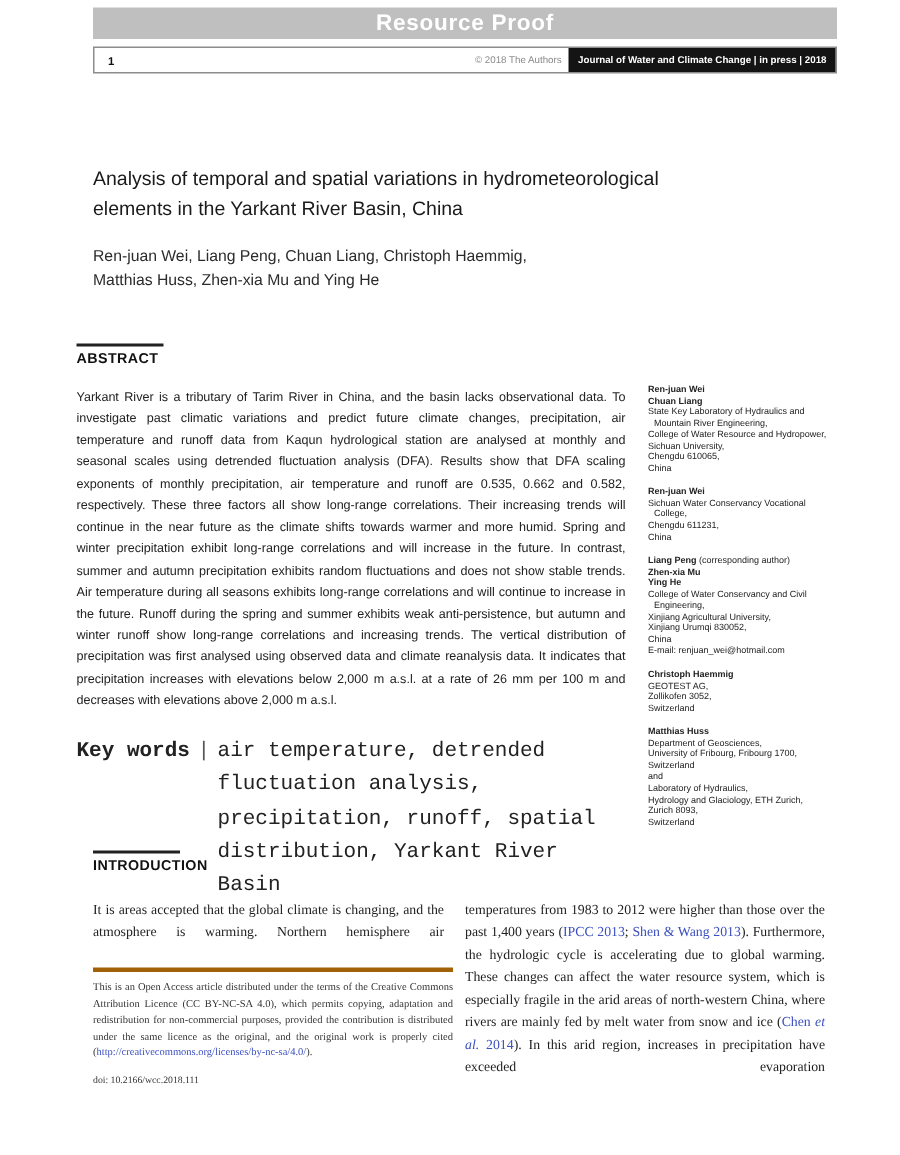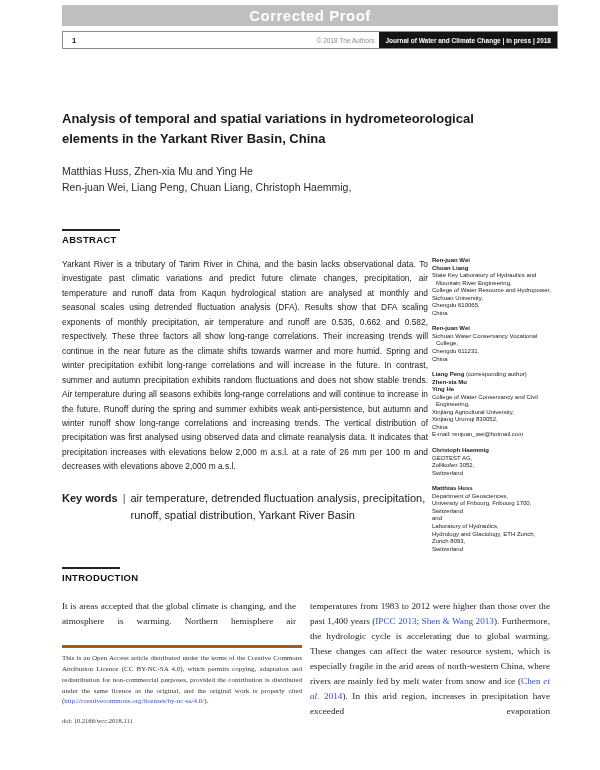--- a/index.html
+++ b/index.html
@@ -13,32 +13,32 @@
   
   .headerbar{position:absolute;left:62px;top:31px;width:494px;height:16px;border:1px solid #8c8c8c;
              display:flex;align-items:center;background:#fff;}
   .pageno{font-weight:bold;font-size:7.5px;padding-left:9px;color:#111;}
   .hspacer{flex:1;}
   .copyright{font-size:6.5px;color:#8a8a8a;padding-right:5px;white-space:nowrap;}
   .badge{background:#141414;color:#fff;font-size:6.5px;font-weight:bold;height:100%;
          display:flex;align-items:center;padding:0 6px;white-space:nowrap;}
 
   
-  .title{position:absolute;left:62px;top:100px;width:420px;font-size:13px;font-weight:bold;
+  .title{position:absolute;left:62px;top:100px;width:420px;font-size:13px;font-weight:normal;
          color:#1a1a1a;line-height:20px;}
   .authors{position:absolute;left:62px;top:163px;width:420px;font-size:10.5px;color:#2b2b2b;line-height:1.55;}
 
   
   .sec-rule{width:58px;border-top:2px solid #222;margin-bottom:3px;}
   .sec-head{font-weight:bold;font-size:9.5px;color:#111;letter-spacing:.3px;}
 
   
-  .abstract-sec{position:absolute;left:62px;top:229px;width:366px;}
+  .abstract-sec{position:absolute;left:51px;top:229px;width:366px;}
   .abstract-body{margin:12px 0 16px 0;font-size:8.4px;line-height:1.72;text-align:justify;color:#222;}
-  .keywords{display:flex;margin-top:6px;font-size:11px;line-height:1.6;color:#222;}
+  .keywords{display:flex;margin-top:6px;font-size:14px;line-height:1.6;color:#222;font-family:Liberation Mono, monospace;}
   .kw-label{font-weight:bold;white-space:nowrap;}
   .kw-bar{margin:0 5px;color:#555;}
   .kw-text{flex:1;}
 
   
   .sidebar{position:absolute;left:432px;top:257px;width:126px;font-size:6px;line-height:1.26;color:#222;}
   .aff-block{margin-bottom:8px;}
   .aff-name{font-weight:bold;}
   .aff-name .normal{font-weight:normal;}
   .aff-line{padding-left:4px;text-indent:-4px;}
@@ -56,34 +56,34 @@
   .doi{position:absolute;left:62px;top:717px;font-family:"Liberation Serif",serif;font-size:6.5px;color:#333;}
 
   .link{color:#3b4fc1;cursor:pointer;}
   .it{font-style:italic;}
 </style>
 </head>
 <body>
 
 <div class="page">
 
-  <div class="banner">Corrected Proof</div>
+  <div class="banner">Resource Proof</div>
 
   <div class="headerbar">
     <span class="pageno">1</span>
     <span class="hspacer"></span>
     <span class="copyright">© 2018 The Authors</span>
     <span class="badge">Journal of Water and Climate Change  |  in press  |  2018</span>
   </div>
 
   <h1 class="title">Analysis of temporal and spatial variations in hydrometeorological elements in the Yarkant River Basin, China</h1>
 
   <div class="authors">
+    <div>Ren-juan Wei, Liang Peng, Chuan Liang, Christoph Haemmig,</div>
     <div>Matthias Huss, Zhen-xia Mu and Ying He</div>
-    <div>Ren-juan Wei, Liang Peng, Chuan Liang, Christoph Haemmig,</div>
   </div>
 
   <div class="abstract-sec">
     <div class="sec-rule"></div>
     <div class="sec-head">ABSTRACT</div>
     <p class="abstract-body">Yarkant River is a tributary of Tarim River in China, and the basin lacks observational data. To investigate past climatic variations and predict future climate changes, precipitation, air temperature and runoff data from Kaqun hydrological station are analysed at monthly and seasonal scales using detrended fluctuation analysis (DFA). Results show that DFA scaling exponents of monthly precipitation, air temperature and runoff are 0.535, 0.662 and 0.582, respectively. These three factors all show long-range correlations. Their increasing trends will continue in the near future as the climate shifts towards warmer and more humid. Spring and winter precipitation exhibit long-range correlations and will increase in the future. In contrast, summer and autumn precipitation exhibits random fluctuations and does not show stable trends. Air temperature during all seasons exhibits long-range correlations and will continue to increase in the future. Runoff during the spring and summer exhibits weak anti-persistence, but autumn and winter runoff show long-range correlations and increasing trends. The vertical distribution of precipitation was first analysed using observed data and climate reanalysis data. It indicates that precipitation increases with elevations below 2,000 m a.s.l. at a rate of 26 mm per 100 m and decreases with elevations above 2,000 m a.s.l.</p>
     <div class="keywords">
       <span class="kw-label">Key words</span>
       <span class="kw-bar">|</span>
       <span class="kw-text">air temperature, detrended fluctuation analysis, precipitation, runoff, spatial distribution, Yarkant River Basin</span>

